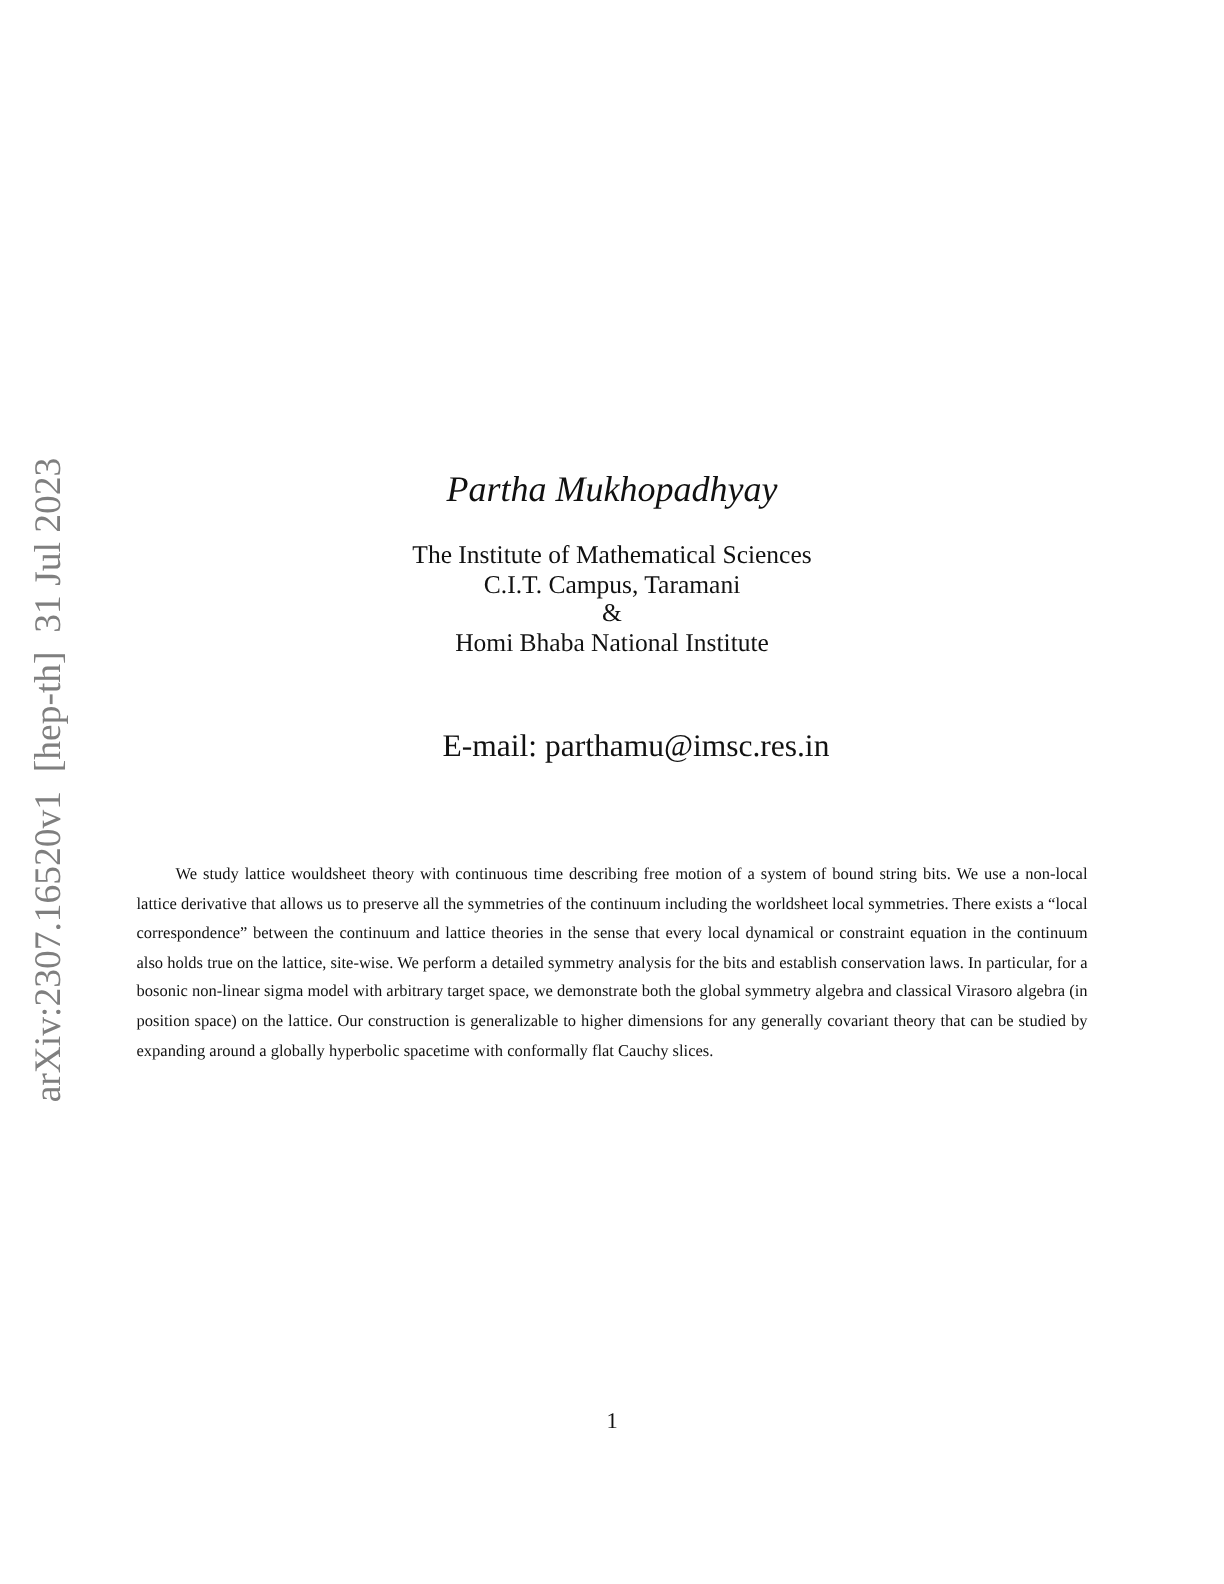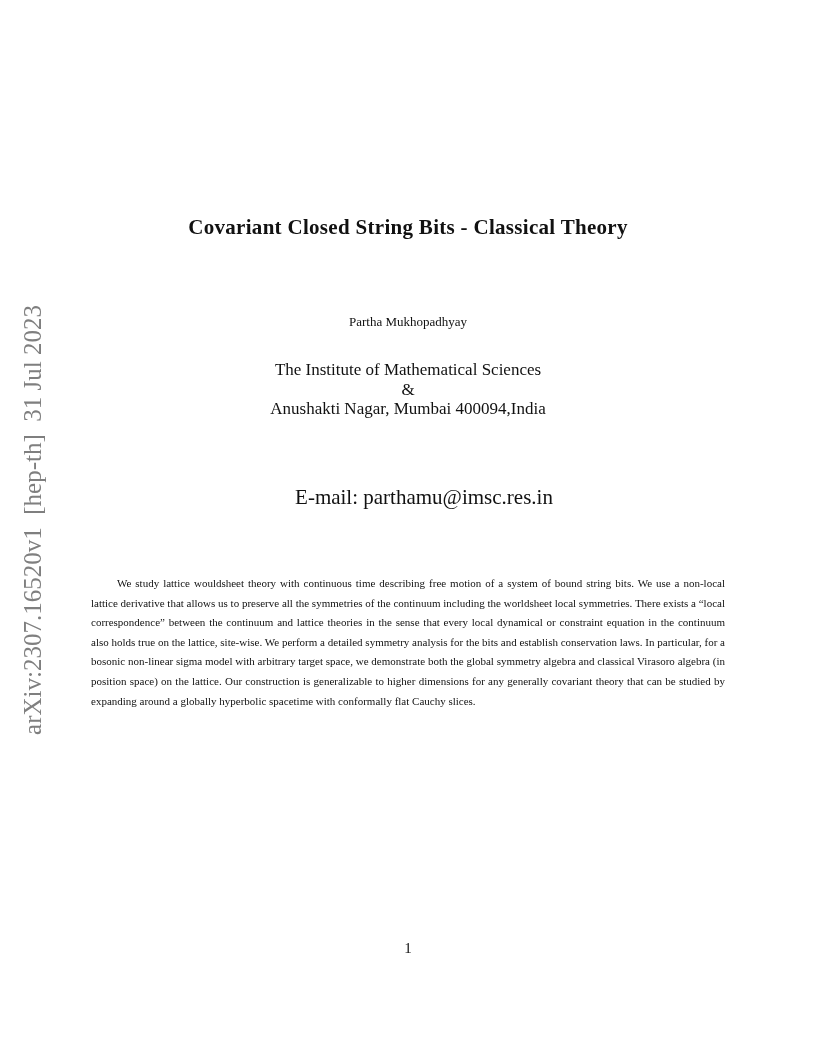--- a/index.html
+++ b/index.html
@@ -26,21 +26,22 @@
     font-size: 21px;
     font-weight: bold;
     letter-spacing: 0.3px;
   }
   .author-name {
     position: absolute;
     top: 314px;
     left: 0;
     width: 816px;
     text-align: center;
-    font-size: 13px;
+    font-size: 24px;
+    font-style: italic;
   }
   .affiliation-block {
     position: absolute;
     top: 360px;
     left: 0;
     width: 816px;
     text-align: center;
     font-size: 17px;
     line-height: 19.5px;
   }
@@ -94,28 +95,28 @@
     font-size: 15px;
   }
 </style>
 </head>
 <body>
 
 <div class="page">
 
   <div class="arxiv-watermark">arXiv:2307.16520v1  [hep-th]  31 Jul 2023</div>
 
-  <div class="paper-title">Covariant Closed String Bits - Classical Theory</div>
 
   <div class="author-name">Partha Mukhopadhyay</div>
 
   <div class="affiliation-block">
     <div>The Institute of Mathematical Sciences</div>
+    <div>C.I.T. Campus, Taramani</div>
     <div>&amp;</div>
-    <div>Anushakti Nagar, Mumbai 400094,India</div>
+    <div>Homi Bhaba National Institute</div>
   </div>
 
   <div class="email-line">E-mail: parthamu@imsc.res.in</div>
 
 
   <div class="abstract-body">We study lattice wouldsheet theory with continuous time describing free motion of a system of bound string bits. We use a non-local lattice derivative that allows us to preserve all the symmetries of the continuum including the worldsheet local symmetries. There exists a “local correspondence” between the continuum and lattice theories in the sense that every local dynamical or constraint equation in the continuum also holds true on the lattice, site-wise. We perform a detailed symmetry analysis for the bits and establish conservation laws. In particular, for a bosonic non-linear sigma model with arbitrary target space, we demonstrate both the global symmetry algebra and classical Virasoro algebra (in position space) on the lattice. Our construction is generalizable to higher dimensions for any generally covariant theory that can be studied by expanding around a globally hyperbolic spacetime with conformally flat Cauchy slices.</div>
 
   <div class="page-number">1</div>
 
 </div>

